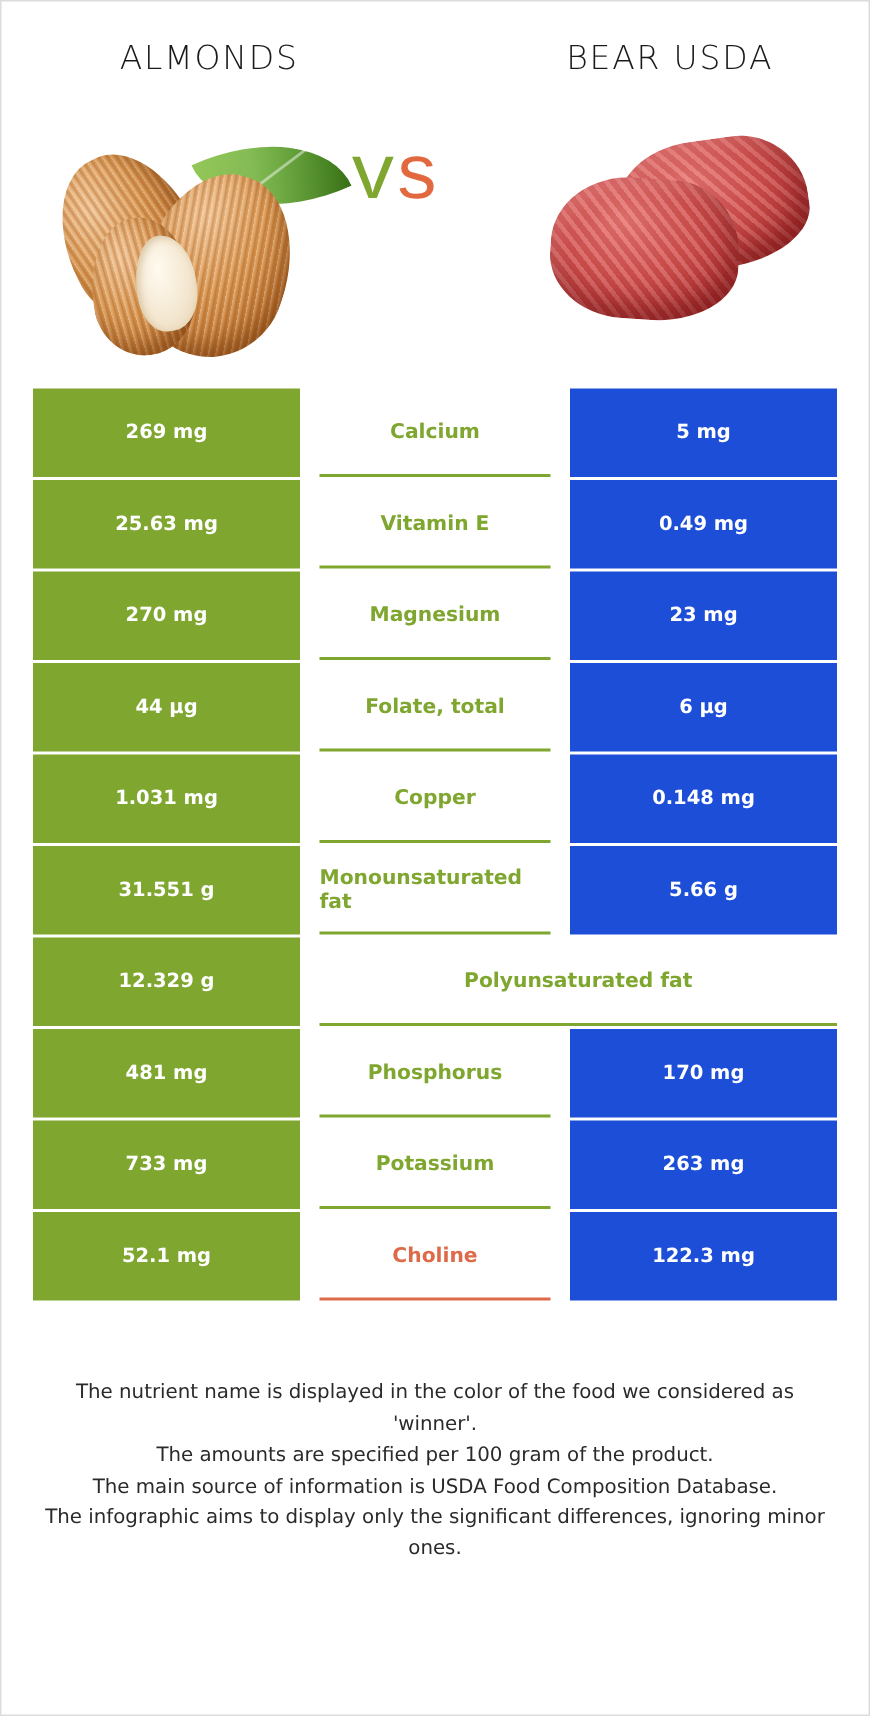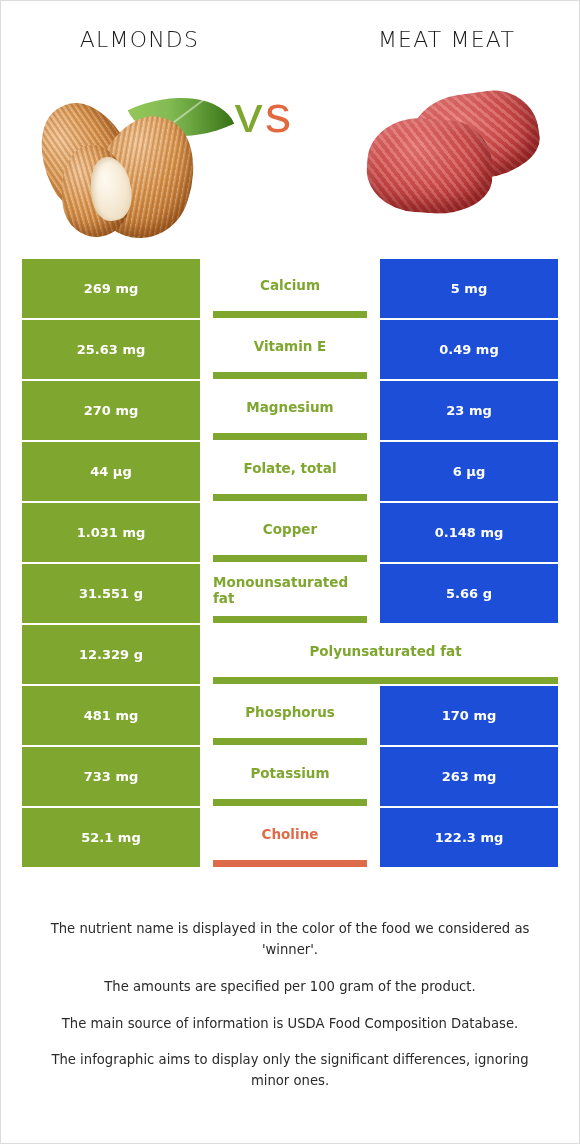--- a/index.html
+++ b/index.html
@@ -147,43 +147,43 @@
 
   .cell-mid {
     flex: 1 1 auto;
     display: flex;
     align-items: center;
     justify-content: center;
     background: #ffffff;
     font-size: 13.5px;
     font-weight: 700;
     font-family: "DejaVu Sans", sans-serif;
-    border-bottom: 7px solid #b91c1c;
+    border-bottom: 2px solid #b91c1c;
   }
   .cell-mid.win-left  { color: #7FA62F; border-bottom-color: #7FA62F; }
   .cell-mid.win-right { color: #DD6B4A; border-bottom-color: #DD6B4A; }
 
   
   .footer {
     margin-top: 52px;
     padding: 0 28px;
     text-align: center;
     font-size: 13.2px;
     line-height: 1.58;
     color: #2a2a2a;
     font-family: "DejaVu Sans", sans-serif;
   }
-  .footer p { margin: 16px; }
+  .footer p { margin: 0; }
 </style>
 </head>
 <body>
 
 <div class="header">
   <div class="header-title left">ALMONDS</div>
-  <div class="header-title right">MEAT MEAT</div>
+  <div class="header-title right">BEAR USDA</div>
 </div>
 
 <div class="hero">
 
   <div class="food-img almonds">
     <div class="leaf"></div>
     <div class="nut nut-a"></div>
     <div class="nut nut-b"></div>
     <div class="nut nut-c"></div>
   </div>

